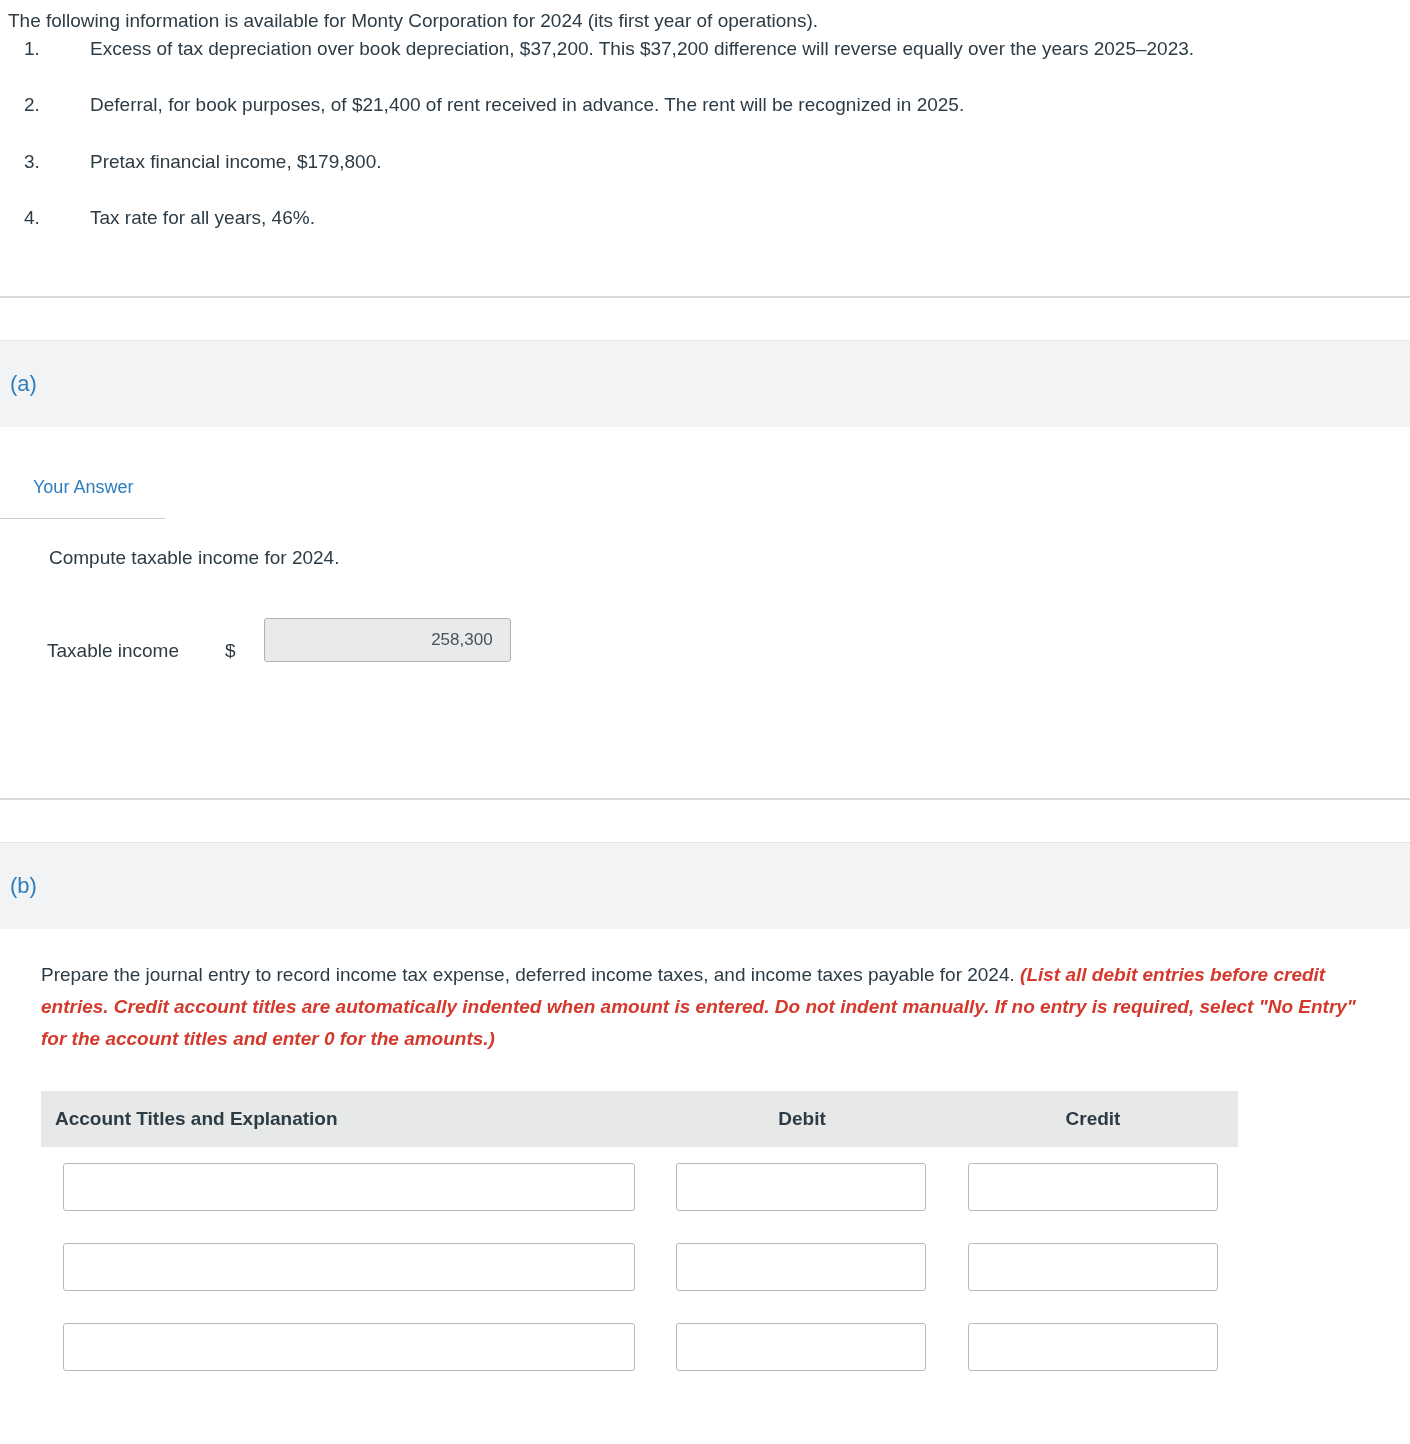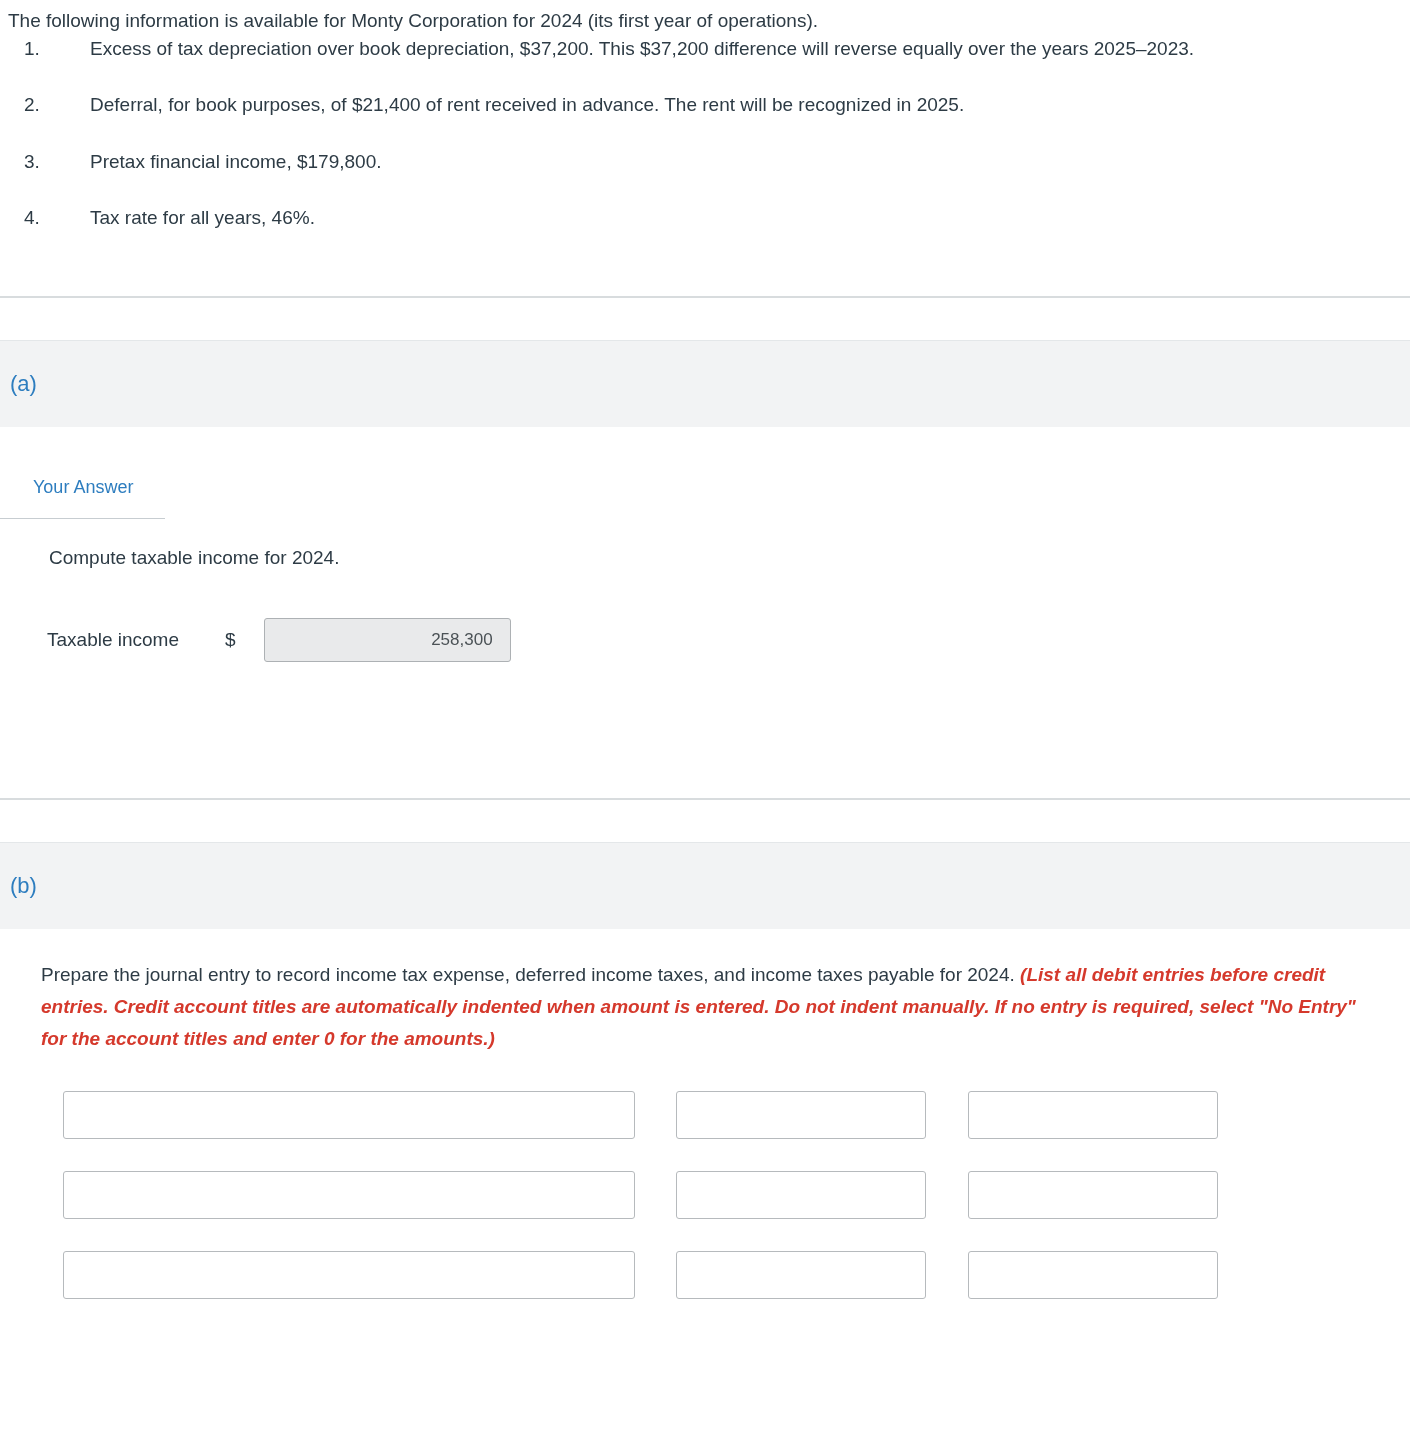--- a/index.html
+++ b/index.html
@@ -44,21 +44,21 @@
   }
   .tab-active {
     color: #2d3b45;
     padding: 19px 25px 18px 25px;
     border: 1px solid #c7cdd1;
     border-radius: 3px 3px 0 0;
     background: #fff;
     cursor: pointer;
   }
   .prompt-a { margin: 28px 0 0 49px; }
-  .taxable-row { display: flex; align-items: center; margin: 49px 0 0 47px; }
+  .taxable-row { display: flex; align-items: flex-end; margin: 49px 0 0 47px; }
   .taxable-label { }
   .currency { margin-left: 46px; }
   .taxable-input {
     margin-left: 28px;
     width: 247px;
     height: 44px;
     background: #e9eaeb;
     border: 1px solid #adb1b4;
     border-radius: 3px;
     text-align: right;
@@ -153,20 +153,25 @@
 </div>
 
 <div class="divider"></div>
 
 <div class="section-header">(b)</div>
 
 <div class="section-b-content">
   <p class="prompt-b"><span>Prepare the journal entry to record income tax expense, deferred income taxes, and income taxes payable for 2024. </span><span class="instruction">(List all debit entries before credit entries. Credit account titles are automatically indented when amount is entered. Do not indent manually. If no entry is required, select "No Entry" for the account titles and enter 0 for the amounts.)</span></p>
 
   <div class="jtable">
+    <div class="jtable-header">
+      <div class="h-account">Account Titles and Explanation</div>
+      <div class="h-debit">Debit</div>
+      <div class="h-credit">Credit</div>
+    </div>
 
     <div class="jtable-row first">
       <div><input class="cell-input account-input" type="text" style=""></div>
       <div><input class="cell-input amount-input" type="text" style=""></div>
       <div><input class="cell-input amount-input" type="text" style=""></div>
     </div>
 
     <div class="jtable-row">
       <div><input class="cell-input account-input" type="text" style=""></div>
       <div><input class="cell-input amount-input" type="text" style=""></div>

